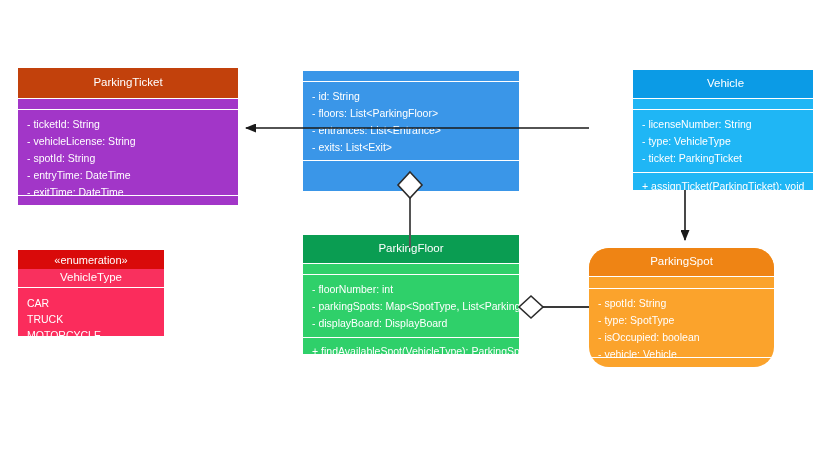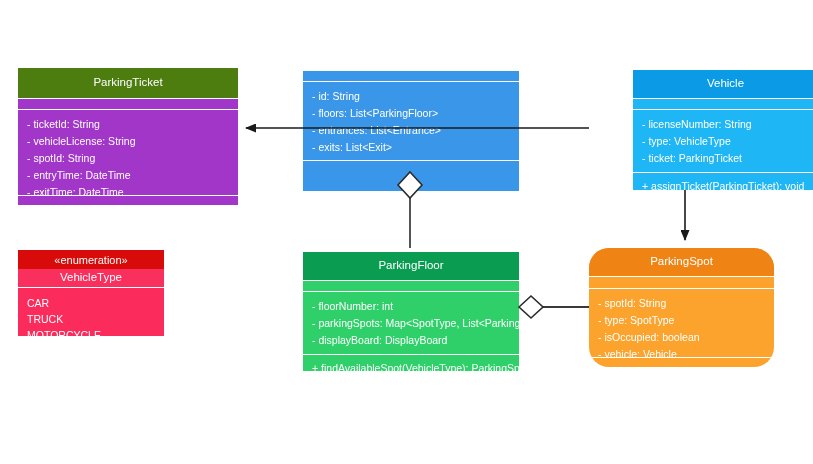--- a/index.html
+++ b/index.html
@@ -72,21 +72,21 @@
   .uml-row.enum-row {
     line-height: 16px;
     font-size: 10.5px;
   }
 
   
   .box-ticket { left: 18px; top: 68px; width: 220px; height: 137px; }
   .box-lot    { left: 303px; top: 70px; width: 216px; height: 121px; }
   .box-vehicle{ left: 589px; top: 70px; width: 185px; height: 120px; }
   .box-enum   { left: 18px; top: 250px; width: 146px; height: 86px; }
-  .box-floor  { left: 303px; top: 252px; width: 216px; height: 119px; }
+  .box-floor  { left: 303px; top: 235px; width: 216px; height: 119px; }
   .box-spot   { left: 589px; top: 248px; width: 185px; height: 119px; border-radius: 20px; }
 </style>
 </head>
 <body>
 
 <div id="canvas">
 
   <svg class="connectors" viewBox="0 0 813 464" xmlns="http://www.w3.org/2000/svg">
     <defs>
       <marker id="arrowOpen" markerWidth="11" markerHeight="9" refX="10" refY="4.5" orient="auto" markerUnits="userSpaceOnUse">
@@ -107,21 +107,21 @@
       <line x1="531" y1="307" x2="589" y2="307" stroke="#3a3a3a" stroke-width="2"></line>
       <polygon points="519,307 531,296 543,307 531,318" fill="#ffffff" stroke="#2b2b2b" stroke-width="1.6"></polygon>
     </g>
 
     <g>
       <line x1="685" y1="190" x2="685" y2="240" stroke="#1a1a1a" stroke-width="1.6" marker-end="url(#arrowOpen)"></line>
     </g>
   </svg>
 
   <div class="uml-class box-ticket" style="background:#a236c8;">
-    <div class="uml-header" style="height:30px;background:#4d7c0f;">
+    <div class="uml-header" style="height:30px;background:#c2410c;">
       <span>ParkingTicket</span>
     </div>
     <div class="uml-sep"></div>
     <div class="uml-gap" style="height:10px;"></div>
     <div class="uml-sep"></div>
     <div class="uml-section">
       <div class="uml-row">- ticketId: String</div>
       <div class="uml-row">- vehicleLicense: String</div>
       <div class="uml-row">- spotId: String</div>
       <div class="uml-row">- entryTime: DateTime</div>

